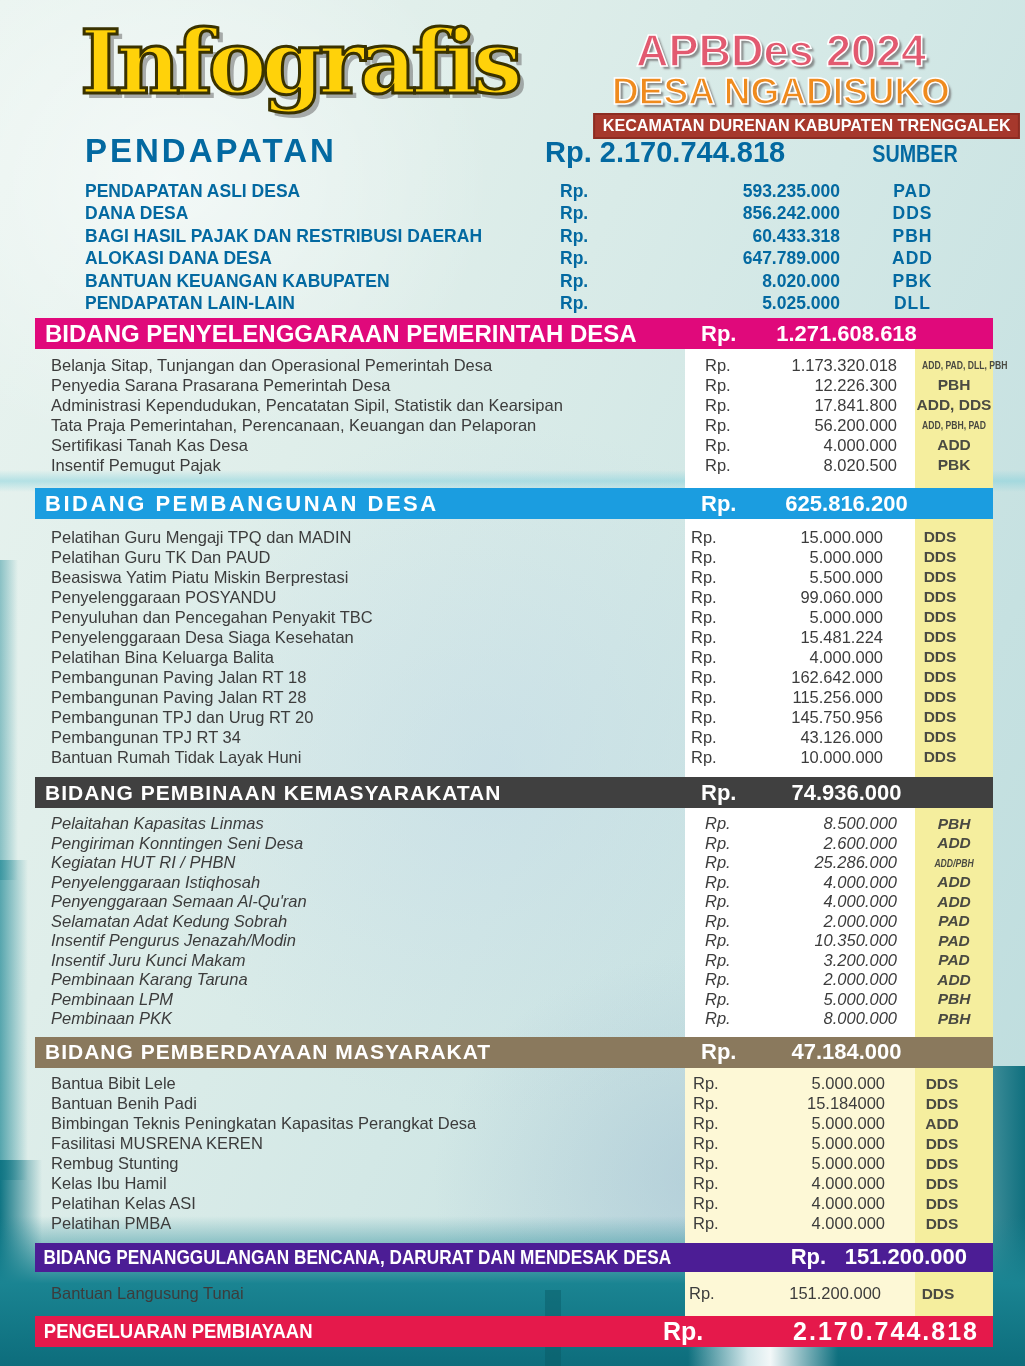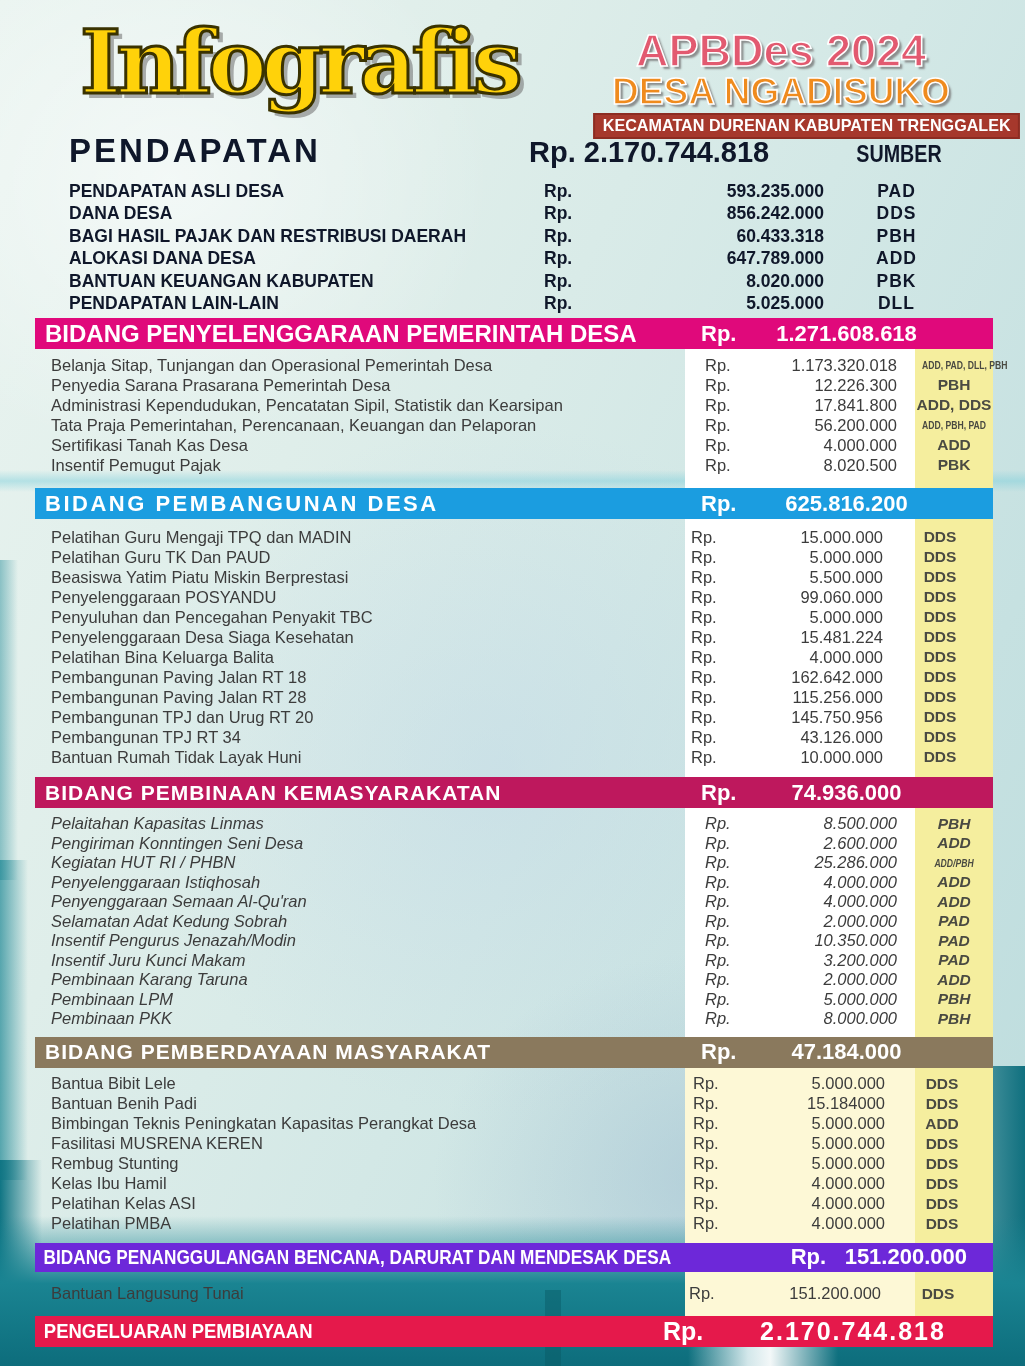--- a/index.html
+++ b/index.html
@@ -41,21 +41,21 @@
   .hdr-right { position:absolute; top:30px; left:582px; width:398px; text-align:center; }
   .apbdes { font-size:45px; font-weight:bold; line-height:.95; color:#e25a70; letter-spacing:0;
     -webkit-text-stroke:1.5px #ffffff; text-shadow:3px 3px 2px rgba(120,120,120,.8); }
   .desa { font-size:37px; font-weight:bold; line-height:1.0; color:#ef8b1e;
     -webkit-text-stroke:1.5px #ffffff; text-shadow:3px 3px 2px rgba(120,120,120,.8); }
   .kec { display:inline-block; margin-top:3px; background:#a6382c; border:2px solid #8c2c22;
     color:#ffffff; font-size:17px; font-weight:bold; line-height:1.1; padding:2px 8px;
     transform:scaleX(.95); transform-origin:center; white-space:nowrap; }
 
   
-  .pend { position:absolute; top:132px; left:69px; width:900px; color:#0f172a; }
+  .pend { position:absolute; top:132px; left:85px; width:900px; color:#0369a1; }
   .pend-head { display:grid; grid-template-columns:460px 300px 1fr; align-items:baseline; height:38px; }
   .pend-title { font-size:33px; font-weight:bold; letter-spacing:3px; }
   .pend-total { font-size:29px; font-weight:bold; white-space:nowrap; }
   .pend-sumber { font-size:24px; font-weight:bold; transform:scaleX(.82); transform-origin:center; text-align:center; }
   .pend-rows { margin-top:10px; }
   .pend-row { display:grid; grid-template-columns:1fr 70px 210px 145px; height:22.5px; align-items:center;
     font-weight:bold; font-size:17.5px; }
   .pend-row .num { text-align:right; }
   .pend-row .src { text-align:center; letter-spacing:1px; }
 
@@ -86,21 +86,21 @@
   .sec-s3 .rows { padding:6px 0 8px 0;font-style:italic; }  .sec-s3 .row { height:19.5px; }
   .sec-s4 .rows { padding:6px 12px 9px 0; }
   .sec-s5 .rows { padding:10px 16px 10px 0; } .sec-s5 .row { height:24px; }
   .sec-s5 .bar { height:29px; }
 
   
   .footer-bar { display:flex; align-items:center; height:31px; color:#fff; font-weight:bold; }
   .footer-label { flex:1; padding-left:10px; font-size:21px; transform:scaleX(.88); transform-origin:left center; white-space:nowrap; }
   .footer-total { width:330px; display:flex; align-items:center; font-size:25px; }
   .footer-total .rp { width:64px; }
-  .footer-total .num { flex:1; text-align:center; padding-right:14px; letter-spacing:2px; white-space:nowrap; }
+  .footer-total .num { flex:1; text-align:right; padding-right:14px; letter-spacing:2px; white-space:nowrap; }
 </style>
 </head>
 <body>
 
 <div class="bg-base"></div>
 <div class="bg-swirl1"></div>
 <div class="bg-swirl2"></div>
 <div class="bg-swirl3"></div>
 <div class="bg-cyanline"></div>
 <div class="bg-leftband1"></div>
@@ -295,21 +295,21 @@
   </div>
           <div class="row">
     <span class="lbl">Bantuan Rumah Tidak Layak Huni</span>
     <span class="rp">Rp.</span>
     <span class="num">10.000.000</span>
     <span class="src">DDS</span>
   </div>
         </div>
   </div>
       <div class="section sec-s3">
-    <div class="bar" style="background: #be185d;">
+    <div class="bar" style="background: #404040;">
       <span class="bar-title ls1">BIDANG PEMBINAAN KEMASYARAKATAN</span>
       <span class="bar-total">
         <span class="rp">Rp.</span>
         <span class="num">74.936.000</span>
       </span>
     </div>
     <div class="rows">
       <div class="band val" style="background: rgb(255, 255, 255);"></div>
       <div class="band src" style="background: rgb(245, 238, 158);"></div>
     <div class="row">
@@ -435,21 +435,21 @@
   </div>
           <div class="row">
     <span class="lbl">Pelatihan PMBA</span>
     <span class="rp">Rp.</span>
     <span class="num">4.000.000</span>
     <span class="src">DDS</span>
   </div>
         </div>
   </div>
       <div class="section sec-s5">
-    <div class="bar" style="background: #6d28d9;">
+    <div class="bar" style="background: #4c1d95;">
       <span class="bar-title cond">BIDANG PENANGGULANGAN BENCANA, DARURAT DAN MENDESAK DESA</span>
       <span class="bar-total">
         <span class="rp">Rp.</span>
         <span class="num">151.200.000</span>
       </span>
     </div>
     <div class="rows">
       <div class="band val" style="background: rgb(253, 248, 214);"></div>
       <div class="band src" style="background: rgb(245, 238, 158);"></div>
     <div class="row">

